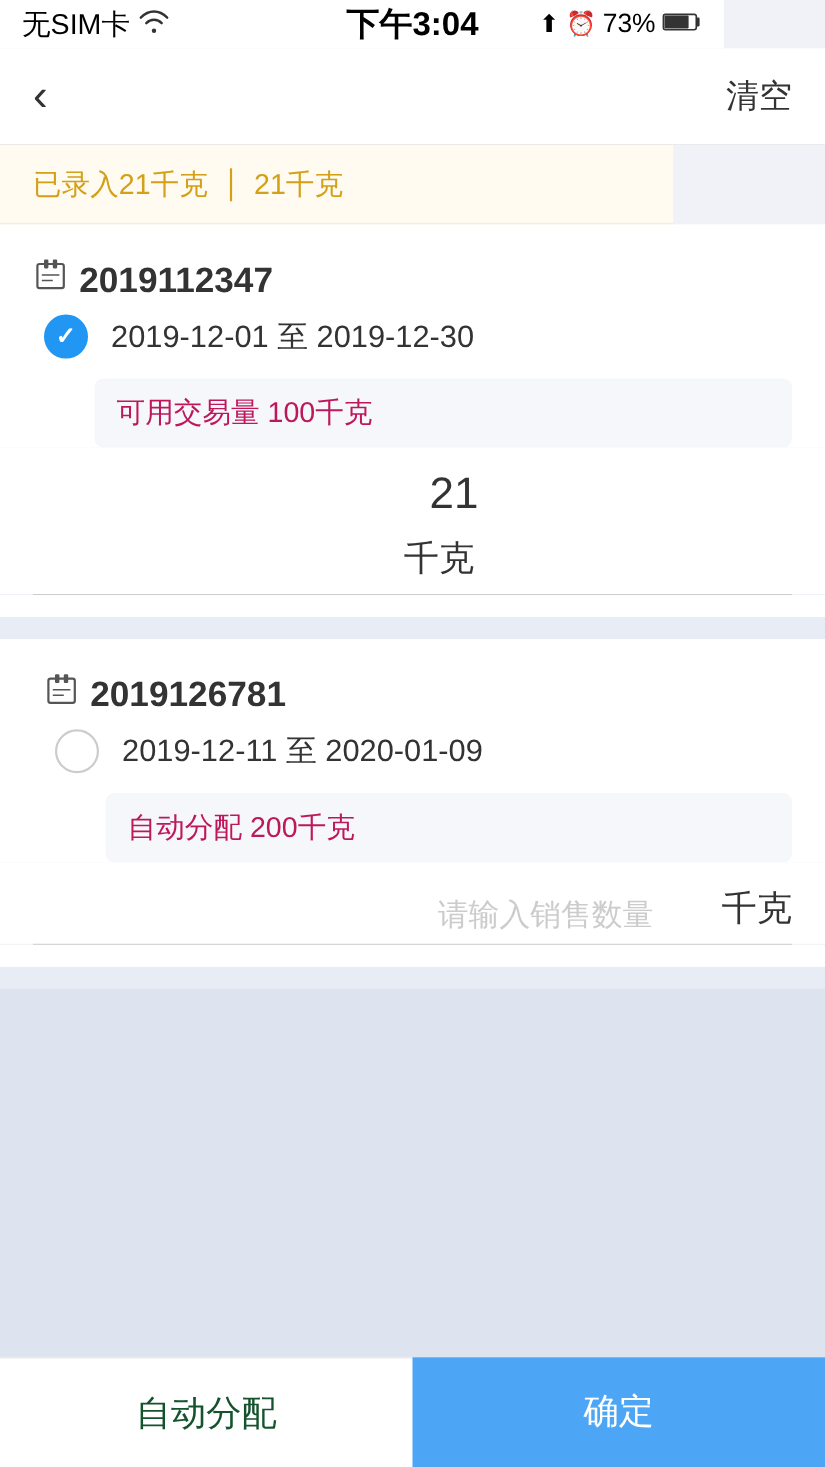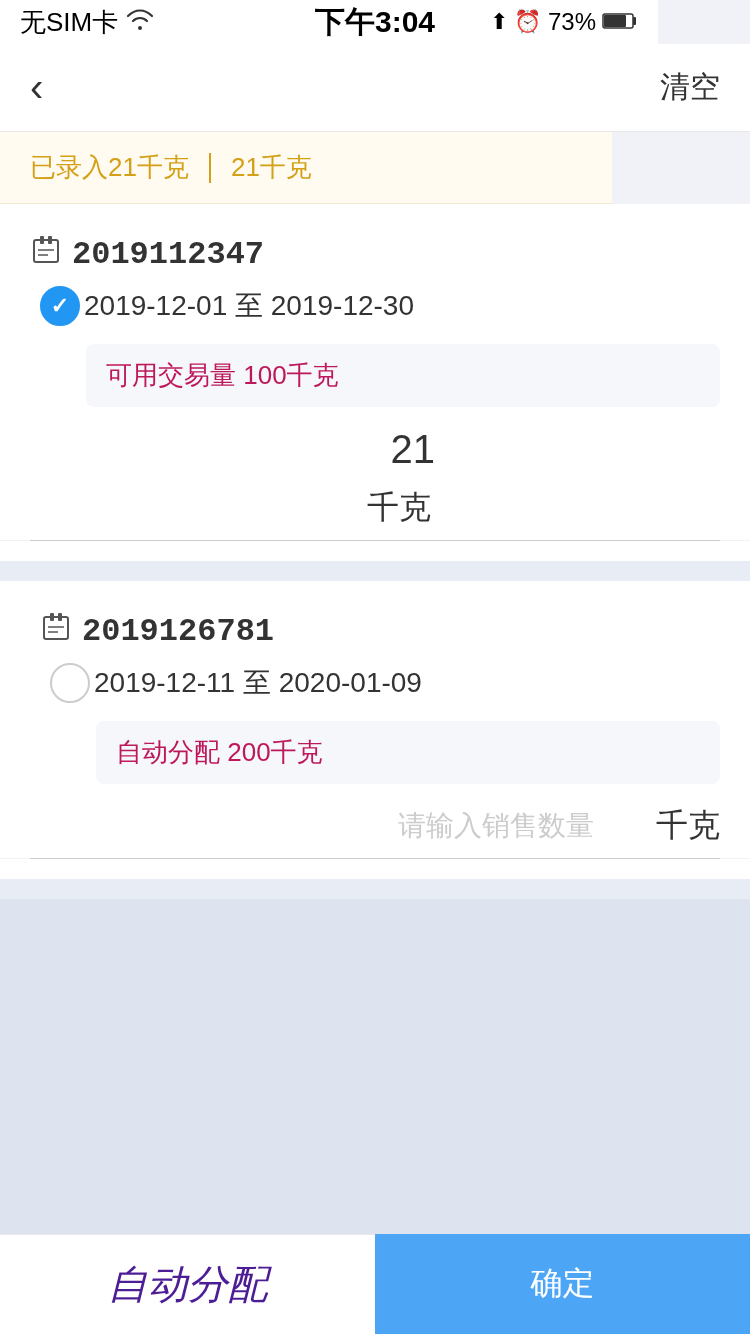--- a/index.html
+++ b/index.html
@@ -112,26 +112,25 @@
       margin-bottom: 12px;
     }
     .batch-icon {
       font-size: 32px;
       color: #555;
     }
     .batch-id {
       font-size: 32px;
       font-weight: 600;
       color: #333;
-      font-family: Liberation Mono, monospace;
     }
     .batch-date-row {
       display: flex;
       align-items: center;
-      gap: 4px;
+      gap: 21px;
       margin-bottom: 18px;
       padding-left: 10px;
     }
     .radio-circle {
       width: 40px;
       height: 40px;
       border-radius: 50%;
       border: 2px solid #ccc;
       background: #fff;
       flex-shrink: 0;
@@ -208,21 +207,21 @@
 
     
     .batch-card2 {
       background: #fff;
       padding: 30px 30px 0 40px;
     }
 
     
     .qty-row-placeholder {
       display: flex;
-      align-items: center;
+      align-items: flex-end;
       justify-content: flex-end;
       padding: 20px 30px 10px 30px;
       background: #fff;
       gap: 14px;
     }
 
     
     .empty-area {
       background: #dde3ef;
       flex: 1;
@@ -237,25 +236,24 @@
       position: fixed;
       bottom: 0;
       left: 0;
       background: #fff;
     }
     .btn-auto {
       flex: 1;
       height: 100%;
       background: #fff;
       border: none;
-      font-size: 40px;
-      color: #4c1d95;
+      font-size: 32px;
+      color: #14532d;
       cursor: pointer;
       border-top: 1px solid #e8e8e8;
-      font-style: italic;
     }
     .btn-confirm {
       flex: 1;
       height: 100%;
       background: #4da6f5;
       border: none;
       font-size: 32px;
       color: #fff;
       cursor: pointer;
     }

